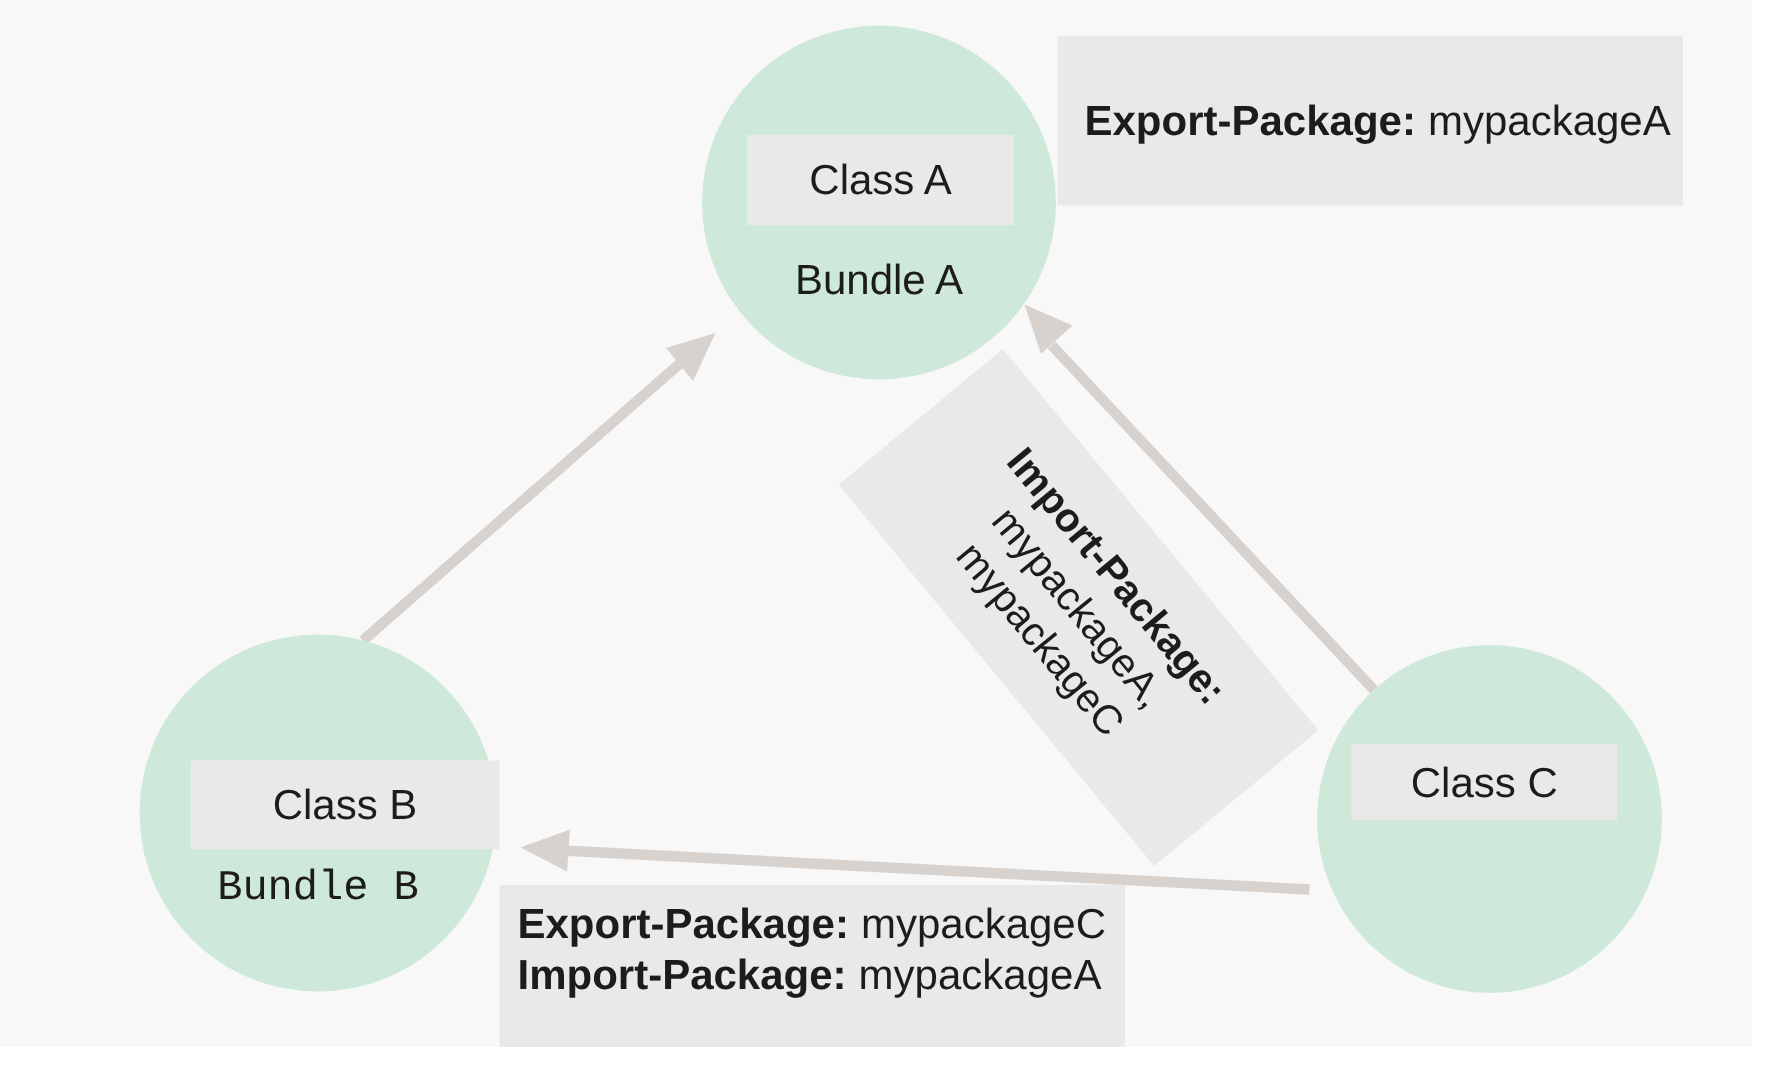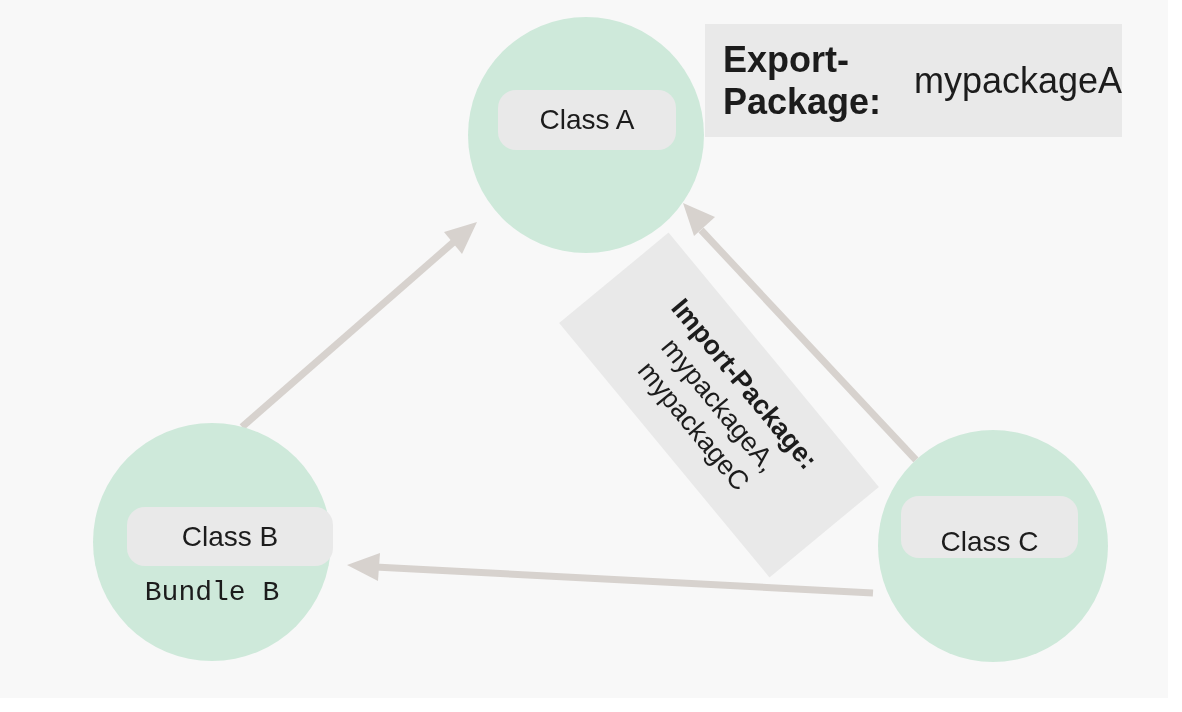--- a/index.html
+++ b/index.html
@@ -43,38 +43,37 @@
   .circle-a { left: 468px; top: 17px;  width: 236px; height: 236px; }
   .circle-b { left: 93px;  top: 423px; width: 238px; height: 238px; }
   .circle-c { left: 878px; top: 430px; width: 230px; height: 232px; }
   .class-box {
     position: absolute;
     background: var(--note-fill, #e9e9e9);
     display: flex;
     align-items: center;
     justify-content: center;
     font-size: 28px;
-    border-radius: 18px;
   }
   .class-a { left: 498px; top: 90px;  width: 178px; height: 60px; }
   .class-b { left: 127px; top: 507px; width: 206px; height: 59px; }
-  .class-c { left: 901px; top: 496px; width: 177px; height: 62px; align-items: flex-end; }
+  .class-c { left: 901px; top: 496px; width: 177px; height: 51px; }
   .bundle-label {
     position: absolute;
     text-align: center;
     font-size: 28px;
     line-height: 34px;
   }
   .bundle-label-a { left: 468px; top: 170px; width: 236px; }
   .bundle-label-b { left: 93px;  top: 576px; width: 238px; font-family: Liberation Mono, monospace; }
   .bundle-label-c { left: 878px; top: 575px; width: 230px; }
   .note-box {
     position: absolute;
     background: var(--note-fill, #e9e9e9);
-    font-size: 36px;
+    font-size: 28px;
   }
   .note-export-a {
     left: 705px; top: 24px;
     width: 417px; height: 113px;
     display: flex;
     align-items: center;
     padding-left: 18px;
     box-sizing: border-box;
   }
   .note-export-a b { margin-right: 8px; }
@@ -132,21 +131,30 @@
   <div class="class-box class-a">
     <span>Class A</span>
   </div>
   <div class="class-box class-b">
     <span>Class B</span>
   </div>
   <div class="class-box class-c">
     <span>Class C</span>
   </div>
 
+  <div class="bundle-label bundle-label-a">Bundle A</div>
   <div class="bundle-label bundle-label-b">Bundle B</div>
 
   <div class="note-box note-export-a">
     <b>Export-Package:</b>
     <span>mypackageA</span>
   </div>
 
+  <div class="note-box note-c-to-b">
+    <div>
+      <b>Export-Package:</b><span>mypackageC</span>
+    </div>
+    <div>
+      <b>Import-Package:</b><span>mypackageA</span>
+    </div>
+  </div>
 
 </div>
 
 </body></html>

